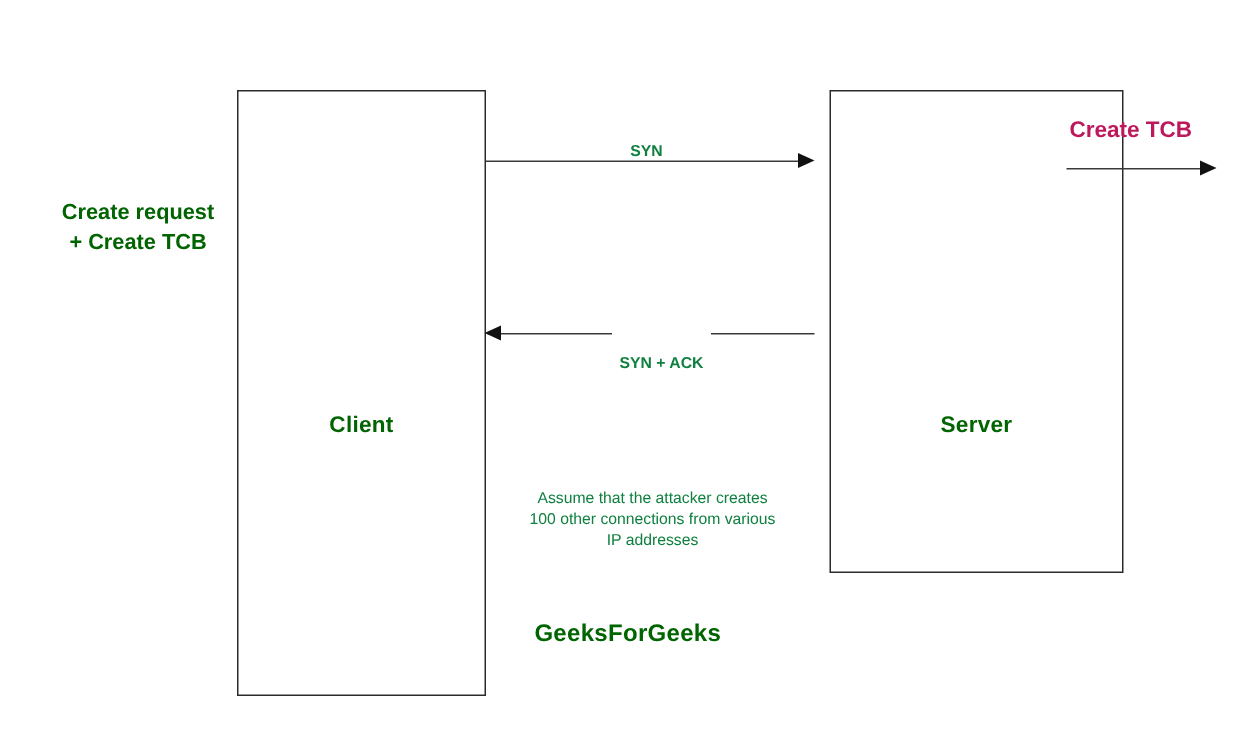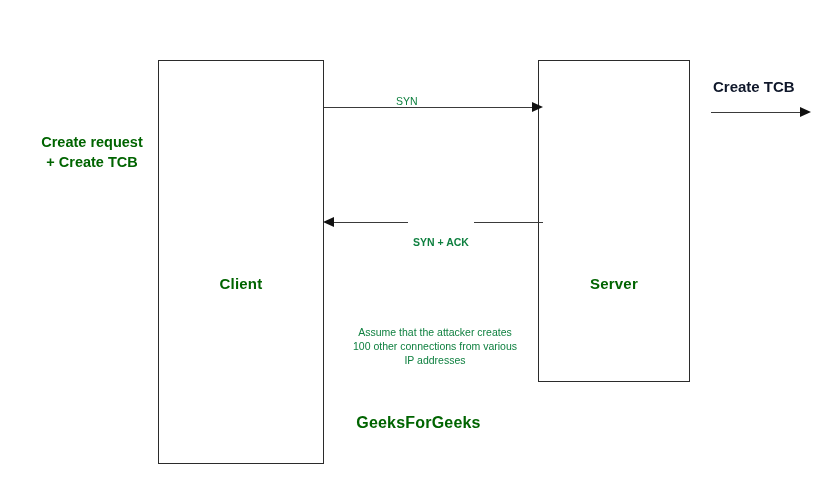--- a/index.html
+++ b/index.html
@@ -25,23 +25,23 @@
     border: 1.5px solid #2b2b2b;
     box-sizing: border-box;
   }
   #client-box {
     left: 158px;
     top: 60px;
     width: 166px;
     height: 404px;
   }
   #server-box {
-    left: 538px;
+    left: 553px;
     top: 60px;
-    width: 152px;
+    width: 196px;
     height: 322px;
   }
   .entity-label {
     position: absolute;
     left: 0;
     right: 0;
     text-align: center;
     font-size: 15px;
     font-weight: bold;
     color: #006400;
@@ -81,23 +81,23 @@
   }
   #syn-arrowhead {
     left: 532px;
     top: 102px;
   }
   #syn-label {
     position: absolute;
     left: 396px;
     top: 95px;
     width: 70px;
-    text-align: left;
+    text-align: center;
     font-size: 10.5px;
-    font-weight: normal;
+    font-weight: bold;
     color: #0f8040;
     white-space: nowrap;
   }
 
   
   #synack-line-left {
     left: 334px;
     top: 222px;
     width: 74px;
   }
@@ -133,21 +133,21 @@
   #create-tcb-arrowhead {
     left: 800px;
     top: 107px;
   }
   #create-tcb-label {
     position: absolute;
     left: 713px;
     top: 78px;
     font-size: 15px;
     font-weight: bold;
-    color: #0f172a;
+    color: #be185d;
     white-space: nowrap;
   }
 
   
   #left-caption {
     position: absolute;
     left: 18px;
     top: 132px;
     width: 148px;
     text-align: center;

